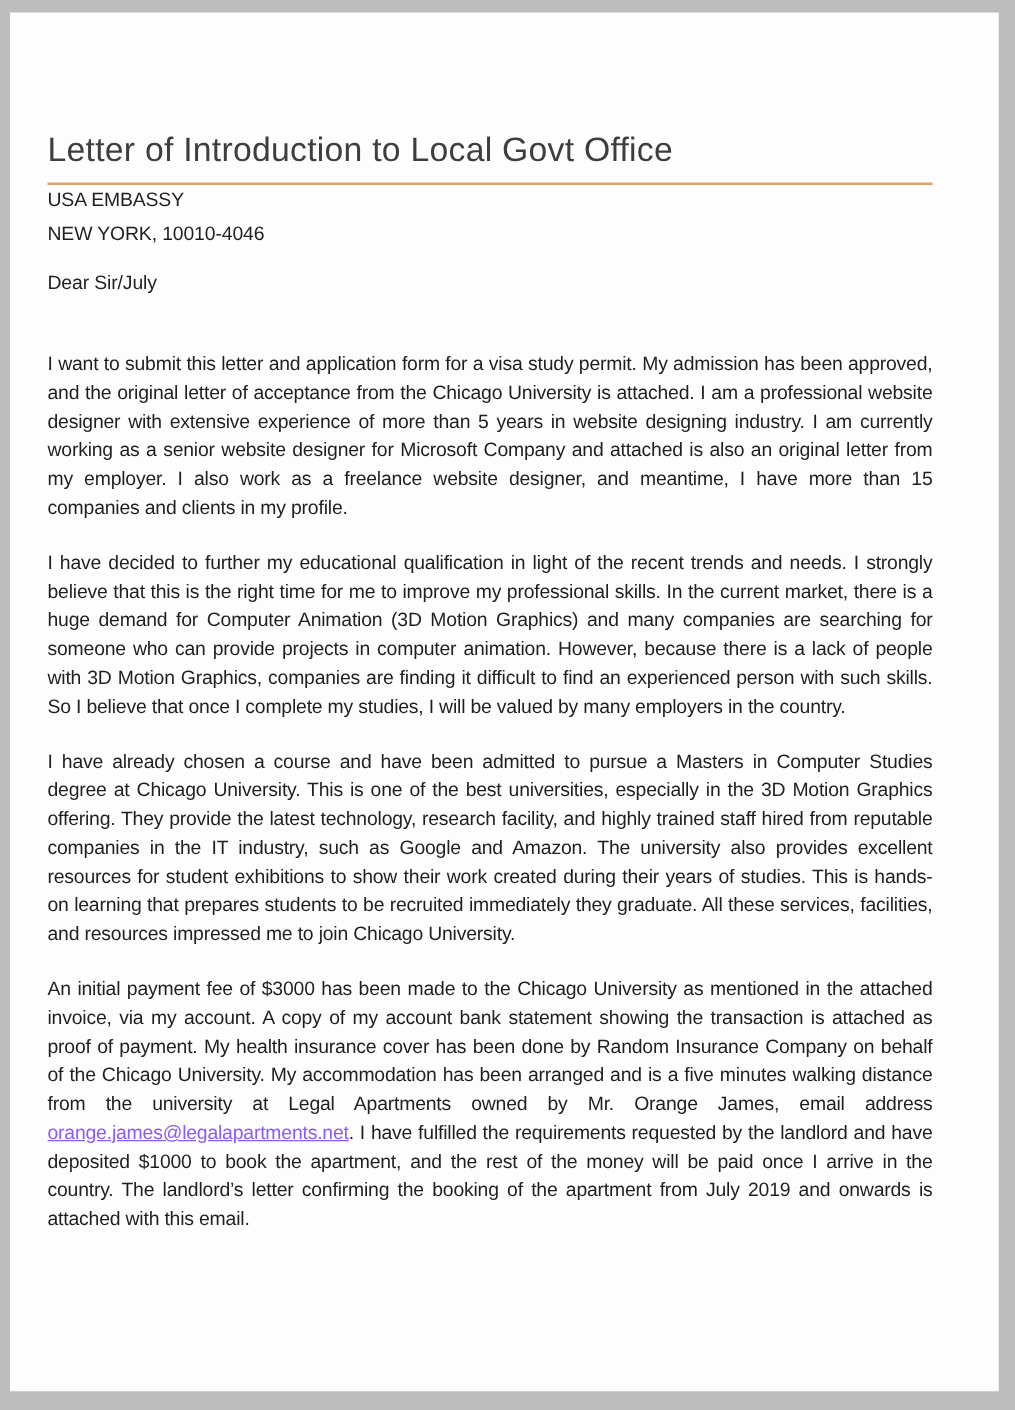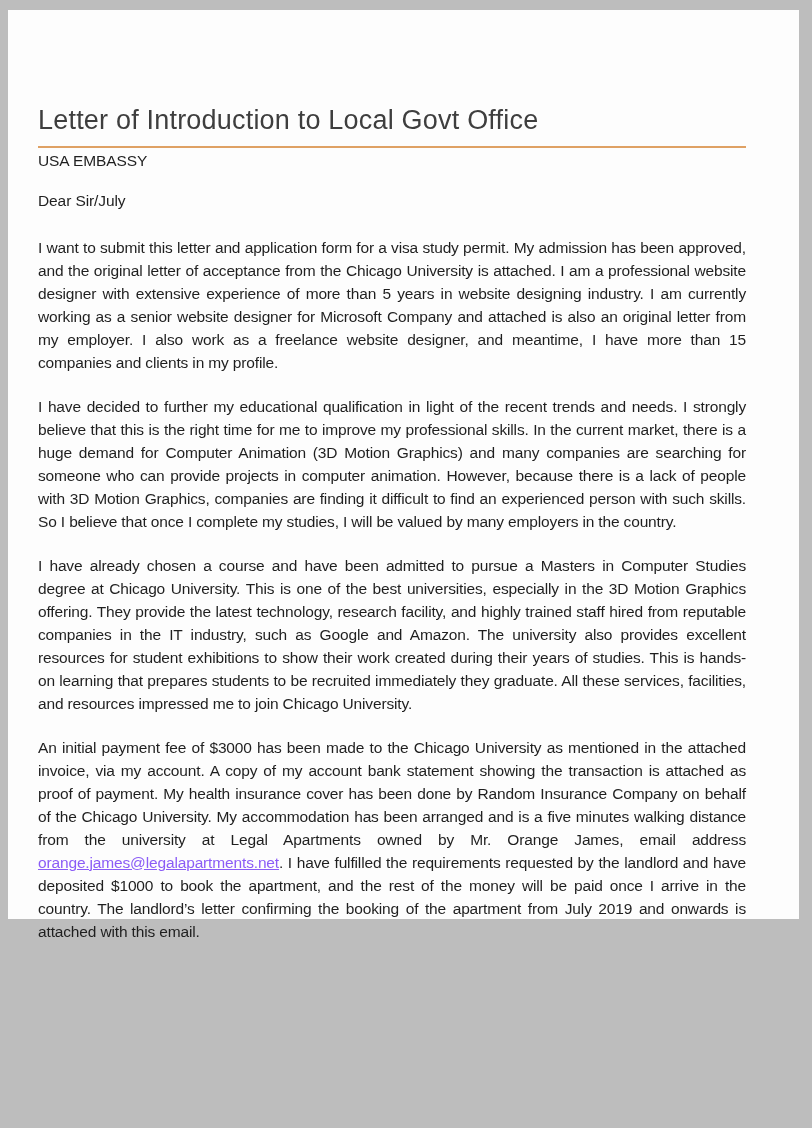--- a/index.html
+++ b/index.html
@@ -12,21 +12,21 @@
     background: #bdbdbd;
     position: relative;
     overflow: hidden;
     font-family: "Liberation Sans", sans-serif;
   }
   .page {
     position: absolute;
     left: 8px;
     top: 10px;
     width: 791px;
-    height: 909px;
+    height: 1103px;
     background: #fdfdfd;
   }
   .content {
     padding: 94px 53px 0 30px;
     color: #1f1f1f;
   }
   .doc-title {
     margin: 0;
     font-size: 27px;
     line-height: 33px;
@@ -48,38 +48,39 @@
     letter-spacing: -0.1px;
   }
   .body-para {
     margin: 21px 0 0 0;
     font-size: 15.5px;
     line-height: 23px;
     letter-spacing: -0.15px;
     text-align: justify;
   }
   .body-para.first {
-    margin-top: 24px;
+    margin-top: 42px;
   }
   .email-link {
     color: #8b5cf6;
     text-decoration: underline;
     cursor: pointer;
   }
 </style>
 </head>
 <body>
 
 <div class="page">
   <div class="content">
 
     <h1 class="doc-title">Letter of Introduction to Local Govt Office</h1>
 
     <div class="address-block">
       <div>USA EMBASSY</div>
+      <div>NEW YORK, 10010-4046</div>
     </div>
 
     <p class="salutation">Dear Sir/July</p>
 
     <p class="body-para first">I want to submit this letter and application form for a visa study permit. My admission has been approved, and the original letter of acceptance from the Chicago University is attached. I am a professional website designer with extensive experience of more than 5 years in website designing industry. I am currently working as a senior website designer for Microsoft Company and attached is also an original letter from my employer. I also work as a freelance website designer, and meantime, I have more than 15 companies and clients in my profile.</p>
 
     <p class="body-para">I have decided to further my educational qualification in light of the recent trends and needs. I strongly believe that this is the right time for me to improve my professional skills. In the current market, there is a huge demand for Computer Animation (3D Motion Graphics) and many companies are searching for someone who can provide projects in computer animation. However, because there is a lack of people with 3D Motion Graphics, companies are finding it difficult to find an experienced person with such skills. So I believe that once I complete my studies, I will be valued by many employers in the country.</p>
 
     <p class="body-para">I have already chosen a course and have been admitted to pursue a Masters in Computer Studies degree at Chicago University. This is one of the best universities, especially in the 3D Motion Graphics offering. They provide the latest technology, research facility, and highly trained staff hired from reputable companies in the IT industry, such as Google and Amazon. The university also provides excellent resources for student exhibitions to show their work created during their years of studies. This is hands-on learning that prepares students to be recruited immediately they graduate. All these services, facilities, and resources impressed me to join Chicago University.</p>
 

